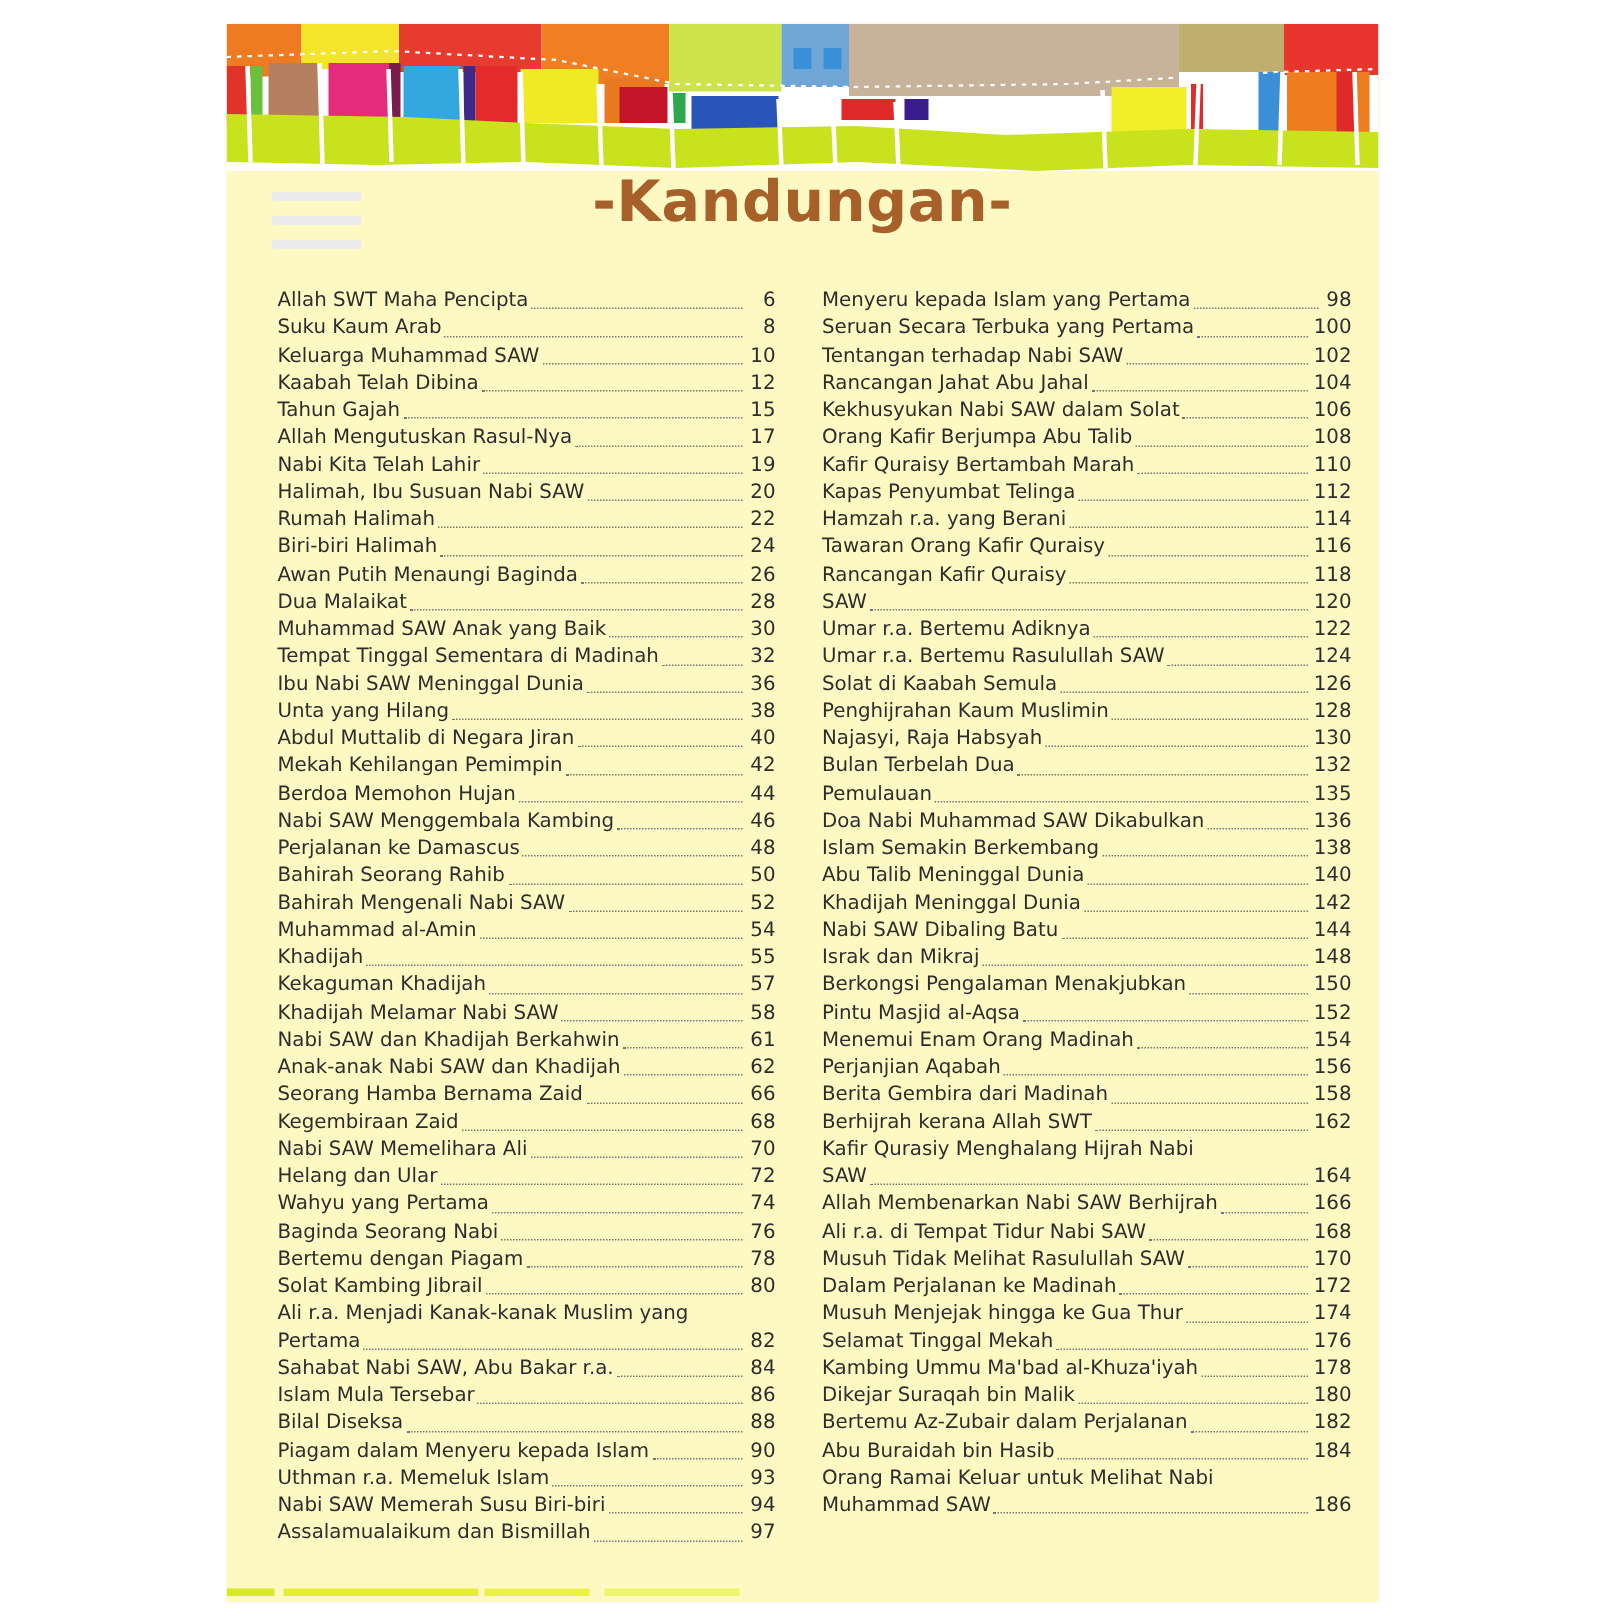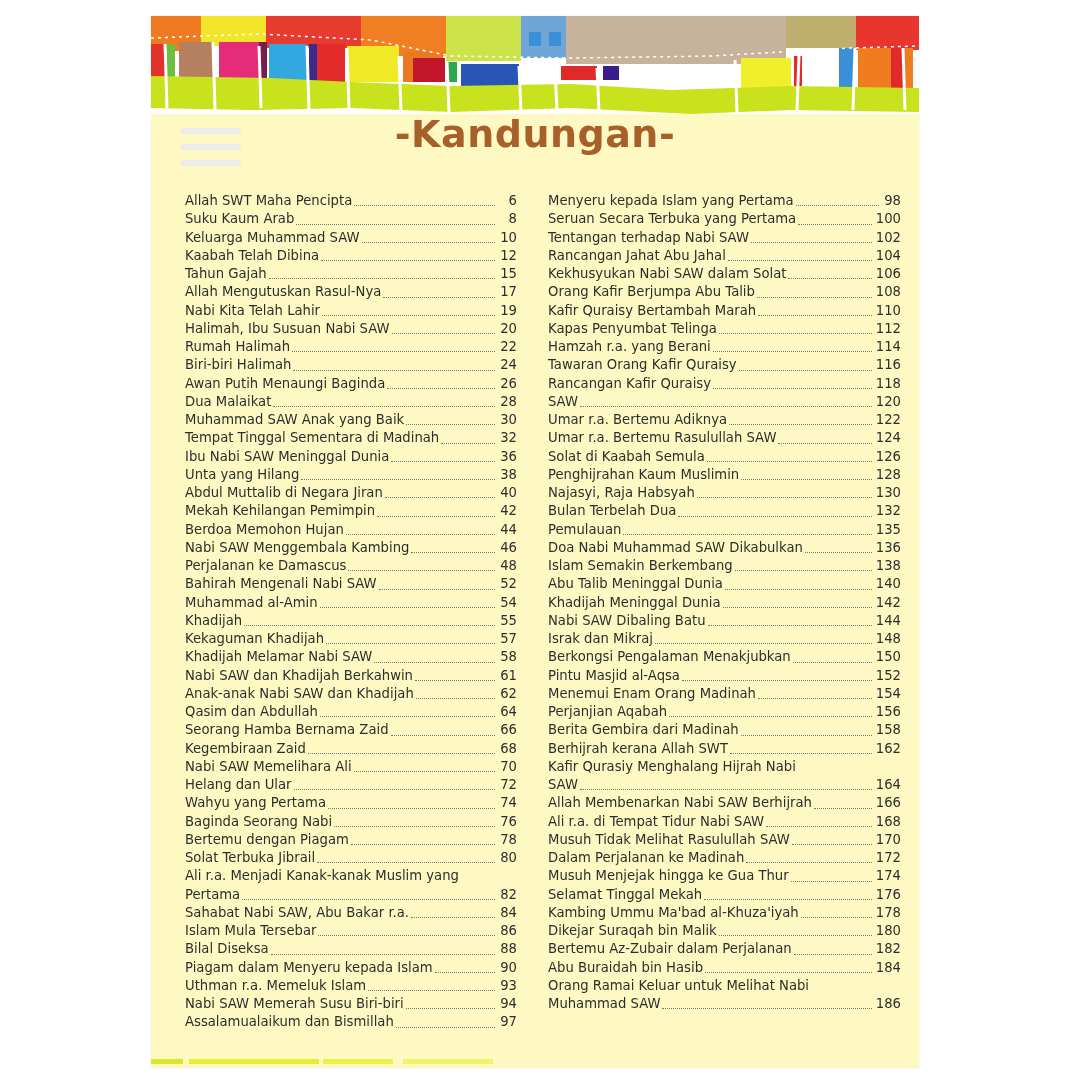--- a/index.html
+++ b/index.html
@@ -210,20 +210,25 @@
         <span class="t">Nabi SAW Menggembala Kambing</span>
         <span class="dots"></span>
         <span class="p">46</span>
       </div>
       <div class="entry">
         <span class="t">Perjalanan ke Damascus</span>
         <span class="dots"></span>
         <span class="p">48</span>
       </div>
       <div class="entry">
+        <span class="t">Bahirah Seorang Rahib</span>
+        <span class="dots"></span>
+        <span class="p">50</span>
+      </div>
+      <div class="entry">
         <span class="t">Bahirah Mengenali Nabi SAW</span>
         <span class="dots"></span>
         <span class="p">52</span>
       </div>
       <div class="entry">
         <span class="t">Muhammad al-Amin</span>
         <span class="dots"></span>
         <span class="p">54</span>
       </div>
       <div class="entry">
@@ -245,25 +250,20 @@
         <span class="t">Nabi SAW dan Khadijah Berkahwin</span>
         <span class="dots"></span>
         <span class="p">61</span>
       </div>
       <div class="entry">
         <span class="t">Anak-anak Nabi SAW dan Khadijah</span>
         <span class="dots"></span>
         <span class="p">62</span>
       </div>
       <div class="entry">
-        <span class="t">Qasim dan Abdullah</span>
-        <span class="dots"></span>
-        <span class="p">64</span>
-      </div>
-      <div class="entry">
         <span class="t">Seorang Hamba Bernama Zaid</span>
         <span class="dots"></span>
         <span class="p">66</span>
       </div>
       <div class="entry">
         <span class="t">Kegembiraan Zaid</span>
         <span class="dots"></span>
         <span class="p">68</span>
       </div>
       <div class="entry">
@@ -285,21 +285,21 @@
         <span class="t">Baginda Seorang Nabi</span>
         <span class="dots"></span>
         <span class="p">76</span>
       </div>
       <div class="entry">
         <span class="t">Bertemu dengan Piagam</span>
         <span class="dots"></span>
         <span class="p">78</span>
       </div>
       <div class="entry">
-        <span class="t">Solat Terbuka Jibrail</span>
+        <span class="t">Solat Kambing Jibrail</span>
         <span class="dots"></span>
         <span class="p">80</span>
       </div>
       <div class="entry">
         <span class="t">Ali r.a. Menjadi Kanak-kanak Muslim yang</span>
       </div>
       <div class="entry">
         <span class="t">Pertama</span>
         <span class="dots"></span>
         <span class="p">82</span>

